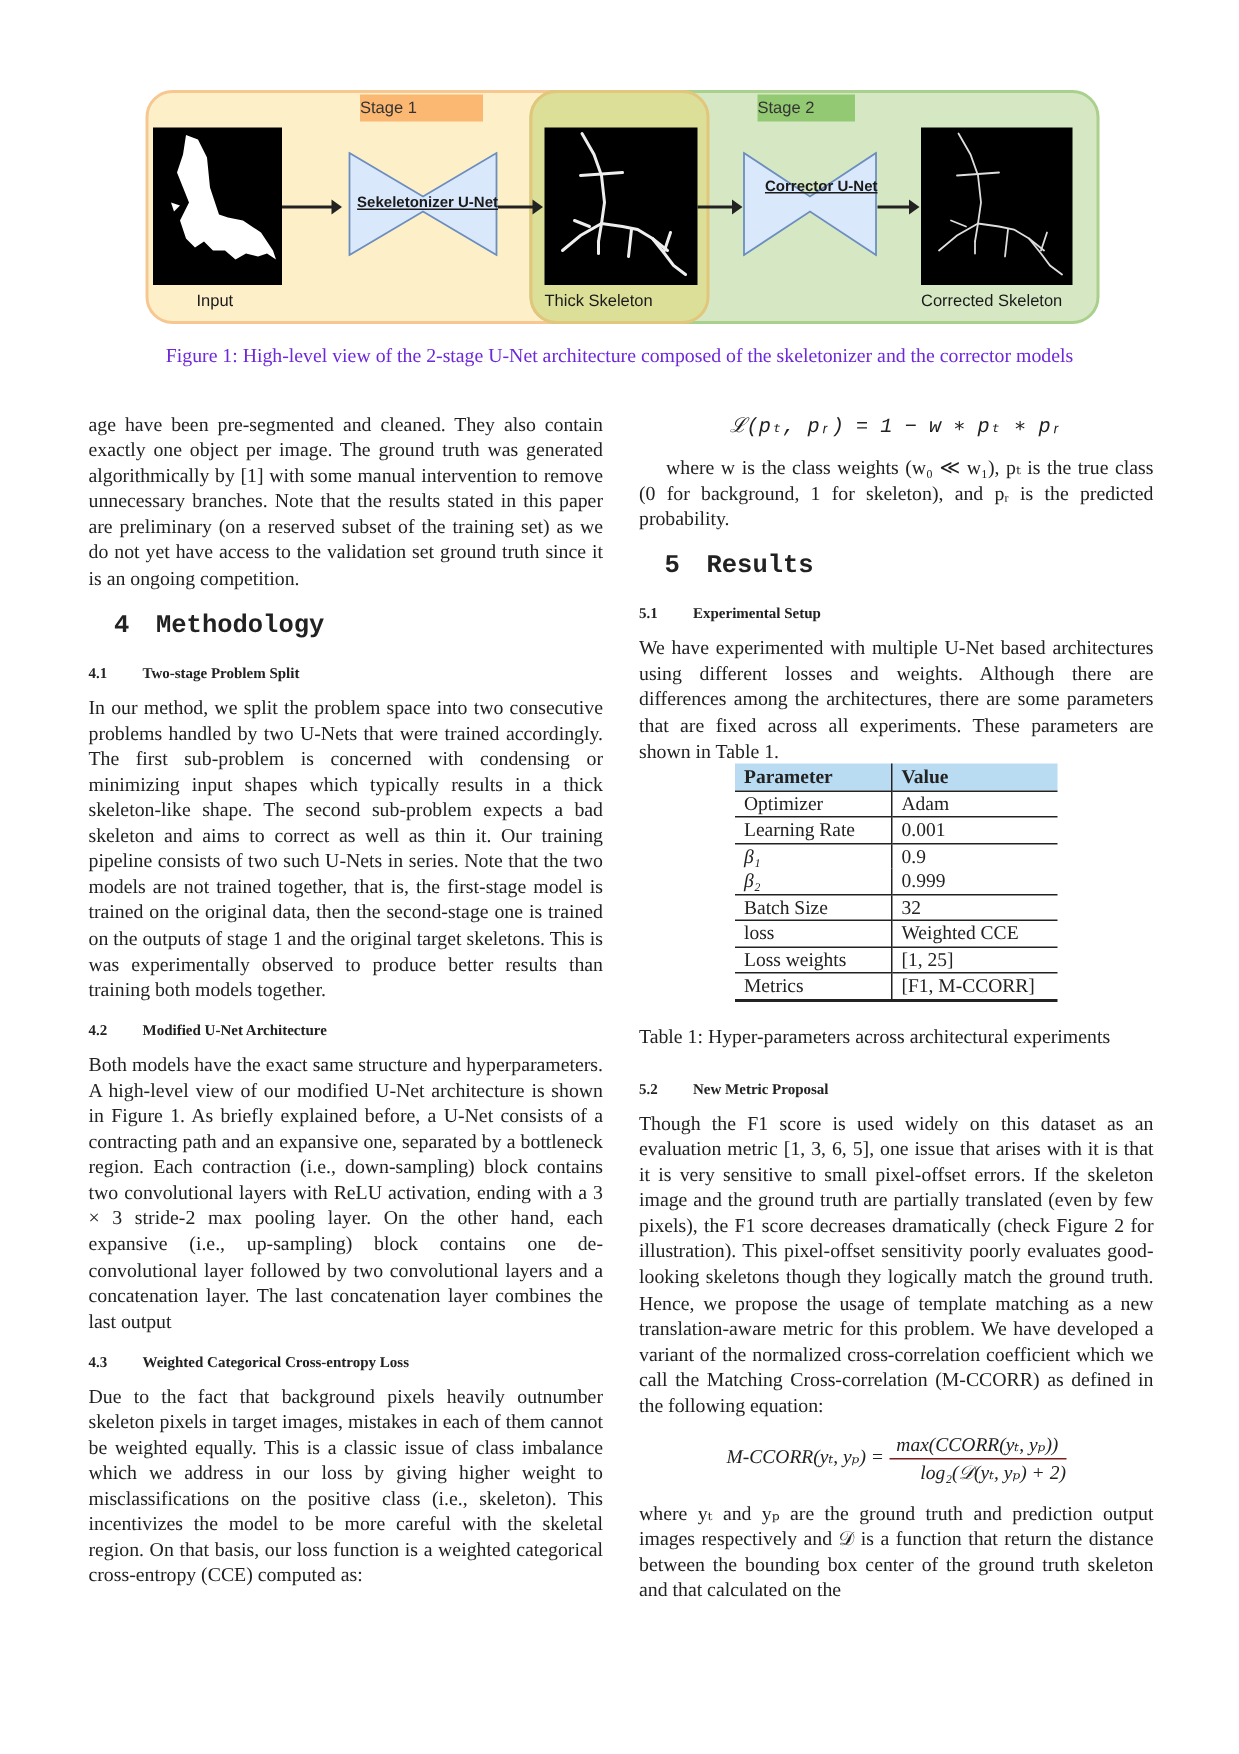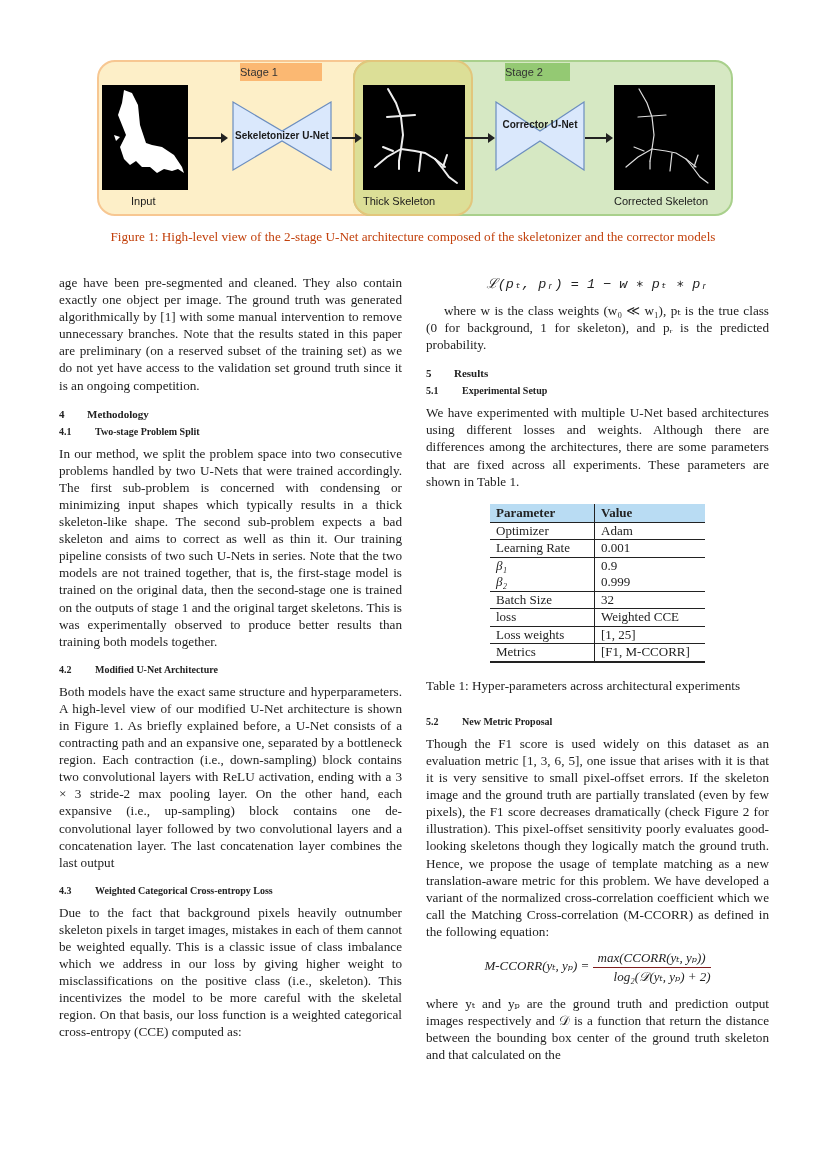--- a/index.html
+++ b/index.html
@@ -15,31 +15,31 @@
   #stage2-box { left:258px; top:2px; width:380px; height:156px; background:#d6e8c3; border:2px solid #a9d08c; }
   #overlap-box { left:258px; top:2px; width:120px; height:156px; background:#dcdf97; border:2px solid #e2c67c; border-radius:18px; }
   .stage-tag { position:absolute; top:5px; height:18px; font-size:11px; line-height:18px; color:#333; }
   #stage1-tag { left:145px; width:82px; background:#fbb872; }
   #stage2-tag { left:410px; width:65px; background:#94c973; }
   .img-panel { position:absolute; background:#000; }
   .panel-label { position:absolute; font-size:11px; color:#1a1a1a; white-space:nowrap; }
   .arrow { position:absolute; height:2px; background:#222; }
   .arrow::after { content:""; position:absolute; right:-2px; top:-4px; border-left:7px solid #222; border-top:5px solid transparent; border-bottom:5px solid transparent; }
   .bowtie { position:absolute; }
-  .bowtie-label { position:absolute; left:0; width:100%; text-align:center; font-size:10px; font-weight:bold; color:#1a1a1a; }
-
-  #fig-caption { position:absolute; left:55px; top:229px; width:716px; text-align:center; font-size:13.2px; color:#c2410c; white-space:nowrap; }
+  .bowtie-label { position:absolute; left:0; width:100%; text-align:right; font-size:10px; font-weight:bold; color:#1a1a1a;text-decoration:underline; }
+
+  #fig-caption { position:absolute; left:55px; top:229px; width:716px; text-align:center; font-size:13.2px; color:#6d28d9; white-space:nowrap; }
 
   
   .col { position:absolute; width:343px; }
   #left-col { left:59px; top:274px; }
   #right-col { left:426px; top:274px; }
   p.body { margin:0; font-size:13.2px; line-height:17.1px; text-align:justify; hyphens:manual; }
   p.indent { text-indent:18px; }
-  h2.sec { margin:0; font-size:11px; font-weight:bold; }
+  h2.sec { margin:17px; font-size:17px; font-weight:bold;font-family:Liberation Mono, monospace; }
   h3.sub { margin:0; font-size:10px; font-weight:bold; }
   .num { display:inline-block; }
   .eq { text-align:center; font-size:13.5px; font-style:italic; }
 
   
   #param-table { border-collapse:collapse; font-size:13px; margin:0 auto; }
   #param-table th { background:#b9dcf3; text-align:left; font-weight:bold; padding:1px 6px; border-bottom:1.5px solid #222; }
   #param-table td { padding:0 6px; line-height:16.5px; border-bottom:1.5px solid #222; }
   #param-table td:first-child, #param-table th:first-child { border-right:1px solid #222; }
   #param-table tr.nob td { border-bottom:none; }
@@ -151,21 +151,21 @@
   <p class="body indent" style="margin-top:10px;">where w is the class weights (w₀ ≪ w₁), pₜ is the true class (0 for background, 1 for skeleton), and pᵣ is the predicted probability.</p>
 
   <h2 class="sec" style="margin-top:14px;">
     <span class="num" style="width:28px;">5</span><span>Results</span>
   </h2>
   <h3 class="sub" style="margin-top:6px;">
     <span class="num" style="width:36px;">5.1</span><span>Experimental Setup</span>
   </h3>
   <p class="body" style="margin-top:8px;">We have experimented with multiple U-Net based ar­chitectures using different losses and weights.  Although there are differences among the architectures, there are some parameters that are fixed across all experiments. These parameters are shown in Table 1.</p>
 
-  <table id="param-table" style="margin-top:14px;">
+  <table id="param-table" style="">
     <thead>
       <tr>
         <th style="width:92px;">Parameter</th>
         <th style="width:98px;">Value</th>
       </tr>
     </thead>
     <tbody>
       <tr>
           <td>Optimizer</td>
           <td>Adam</td>

